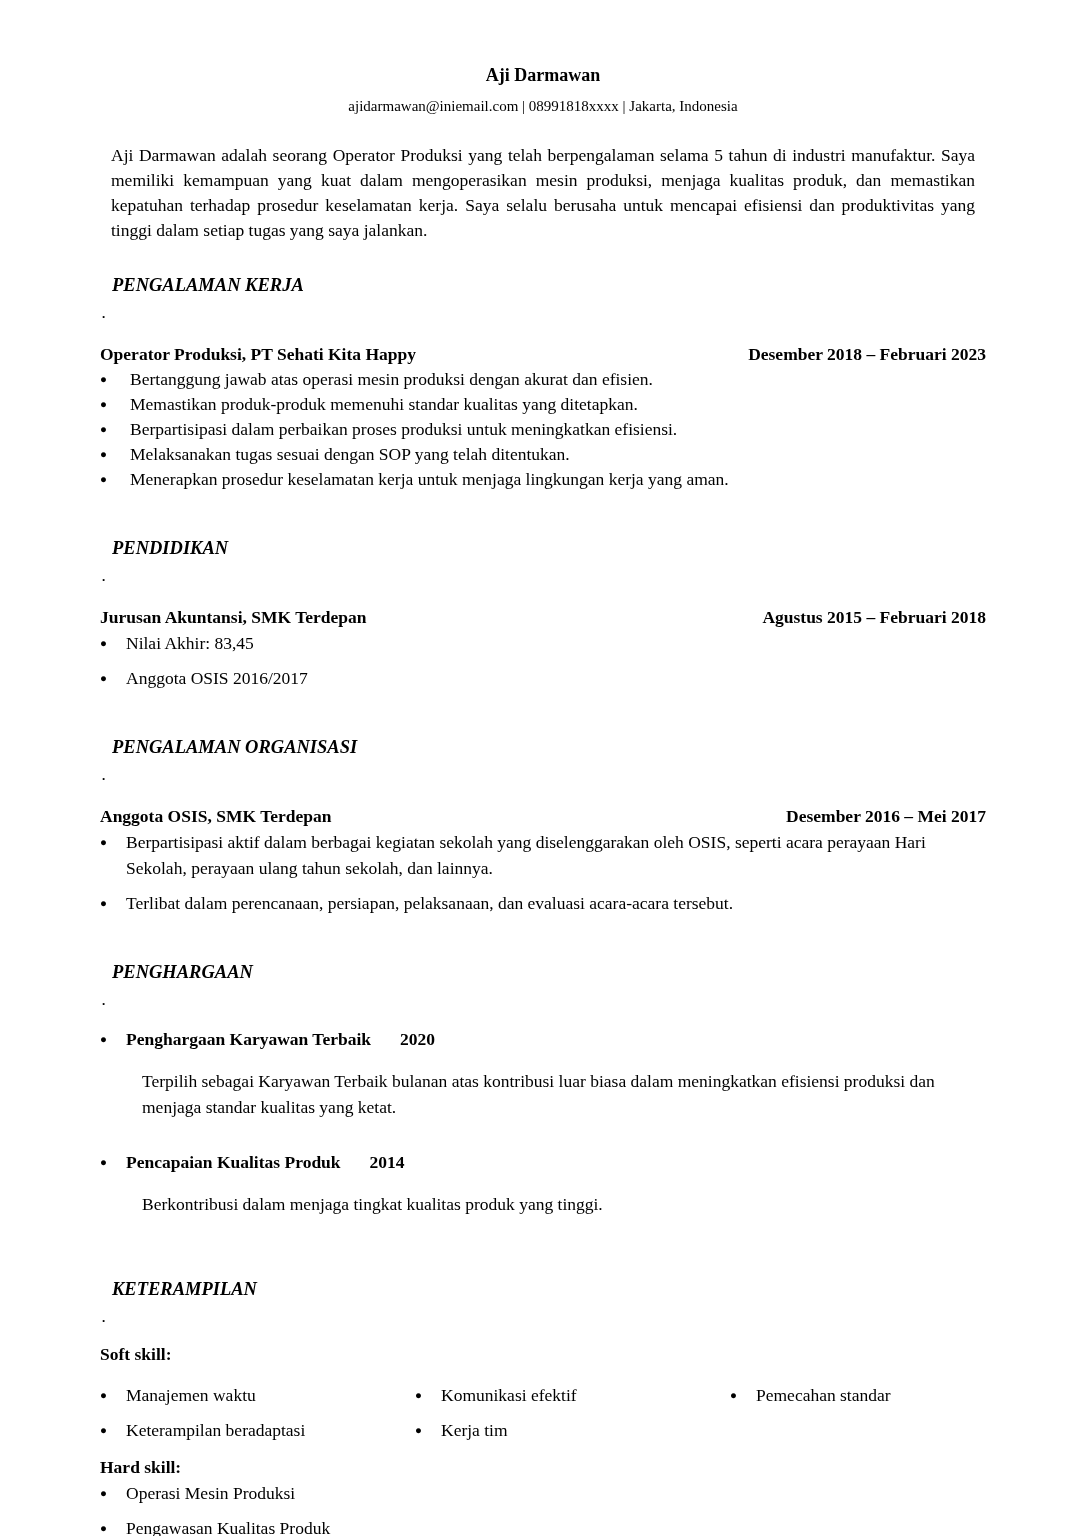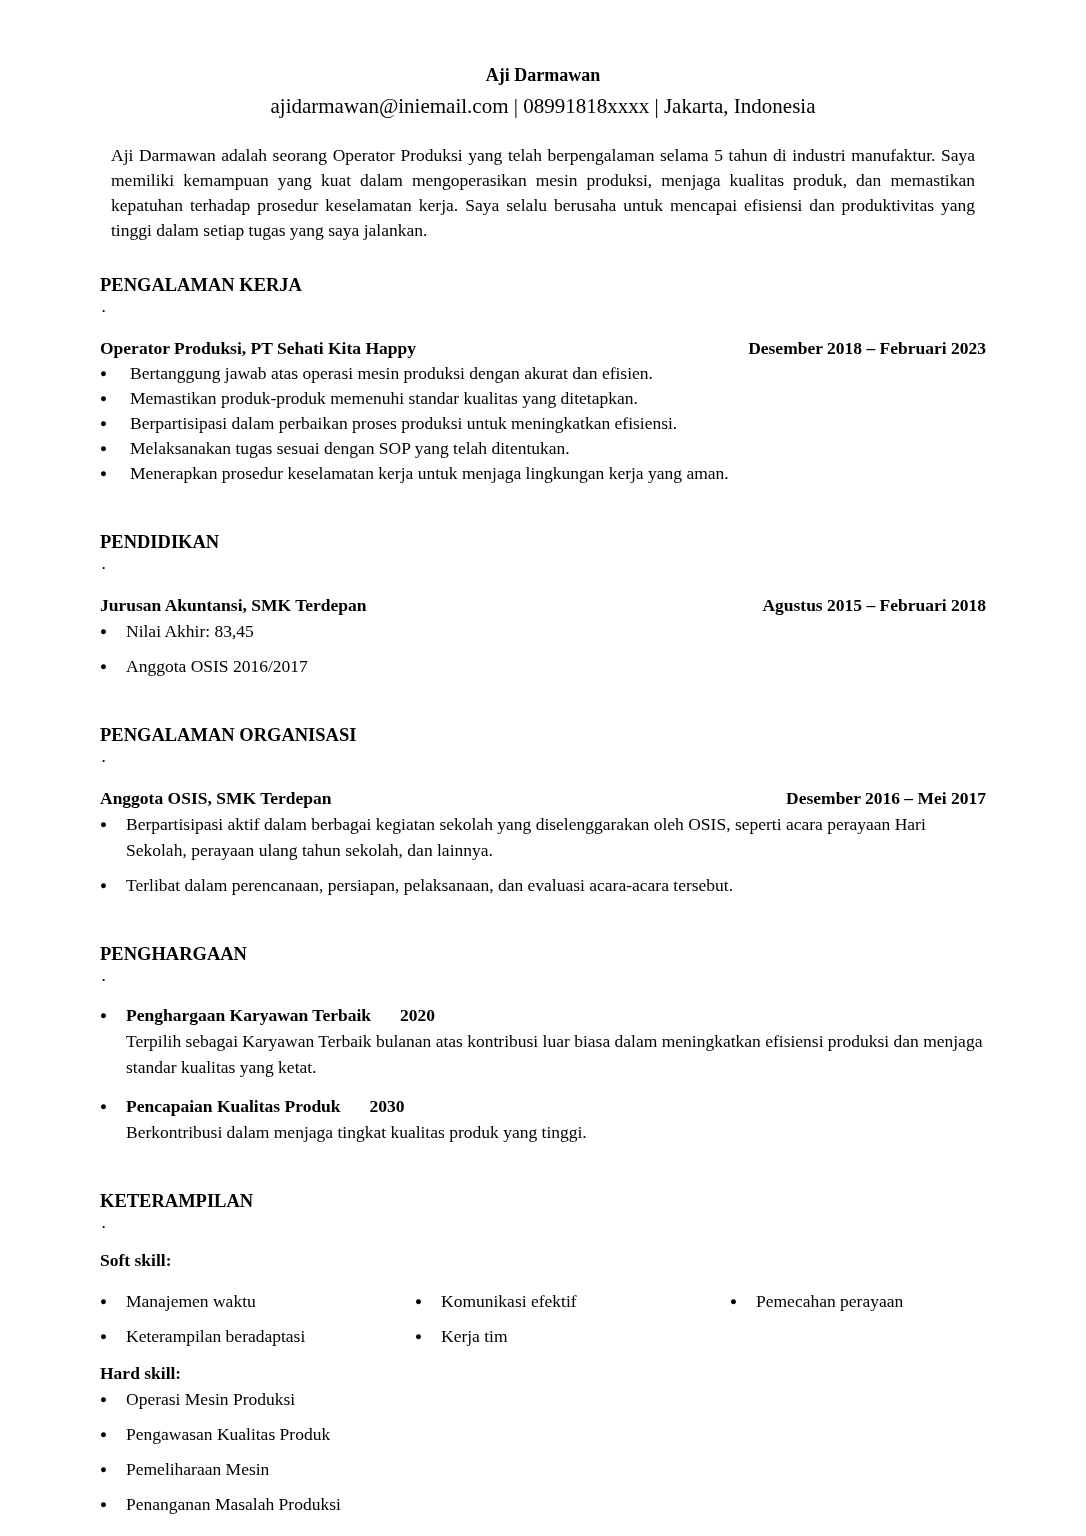--- a/index.html
+++ b/index.html
@@ -17,35 +17,36 @@
   }
   .candidate-name {
     text-align: center;
     font-size: 18px;
     font-weight: bold;
     margin: 0 0 4px 0;
     line-height: 30px;
   }
   .contact-line {
     text-align: center;
-    font-size: 21px;
+    font-size: 15px;
     margin: 0 0 24px 0;
   }
   .summary {
     text-align: justify;
     margin: 11px;
     line-height: 25px;
   }
   .section { margin-top: 44px; }
   .section.first { margin-top: 30px; }
   .section-heading {
     font-size: 18.5px;
     font-weight: bold;
-    margin: 0;
+    margin: 12px;
     line-height: 24px;
+    font-style: italic;
   }
   .heading-marker {
     display: block;
     font-size: 13px;
     font-weight: bold;
     line-height: 10px;
     margin: 6px 0 0 2px;
   }
   .entry-row {
     display: flex;
@@ -72,21 +73,21 @@
   .spread-list .li { margin-bottom: 9px; line-height: 26px; }
   .org-list .li { margin-bottom: 9px; line-height: 26px; }
   .bullet.narrow { width: 26px; }
   
   .award-list { margin-top: 20px; }
   .award-item { display: flex; margin-bottom: 13px; line-height: 26px; }
   .award-body { flex: 1; }
   .award-title-row { display: flex; align-items: baseline; }
   .award-title { font-weight: bold; }
   .award-year { font-weight: bold; margin-left: 29px; }
-  .award-desc { margin: 0; }
+  .award-desc { margin: 16px; }
   
   .skill-label { font-weight: bold; margin-top: 18px; line-height: 26px; }
   .soft-grid {
     display: grid;
     grid-template-columns: 315px 315px 1fr;
     row-gap: 9px;
     margin-top: 15px;
   }
   .soft-grid .li { line-height: 26px; }
   .hard-label { margin-top: 11px; }
@@ -184,21 +185,21 @@
             <span class="award-year">2020</span>
           </div>
           <p class="award-desc">Terpilih sebagai Karyawan Terbaik bulanan atas kontribusi luar biasa dalam meningkatkan efisiensi produksi dan menjaga standar kualitas yang ketat.</p>
         </div>
       </div>
       <div class="award-item">
         <span class="bullet narrow">●</span>
         <div class="award-body">
           <div class="award-title-row">
             <span class="award-title">Pencapaian Kualitas Produk</span>
-            <span class="award-year">2030</span>
+            <span class="award-year">2014</span>
           </div>
           <p class="award-desc">Berkontribusi dalam menjaga tingkat kualitas produk yang tinggi.</p>
         </div>
       </div>
     </div>
   </div>
 
   <div class="section">
     <h2 class="section-heading">KETERAMPILAN</h2>
     <span class="heading-marker">.</span>
@@ -207,21 +208,21 @@
       <div class="li">
         <span class="bullet narrow">●</span>
         <span class="li-text">Manajemen waktu</span>
       </div>
       <div class="li">
         <span class="bullet narrow">●</span>
         <span class="li-text">Komunikasi efektif</span>
       </div>
       <div class="li">
         <span class="bullet narrow">●</span>
-        <span class="li-text">Pemecahan perayaan</span>
+        <span class="li-text">Pemecahan standar</span>
       </div>
       <div class="li">
         <span class="bullet narrow">●</span>
         <span class="li-text">Keterampilan beradaptasi</span>
       </div>
       <div class="li">
         <span class="bullet narrow">●</span>
         <span class="li-text">Kerja tim</span>
       </div>
     </div>

